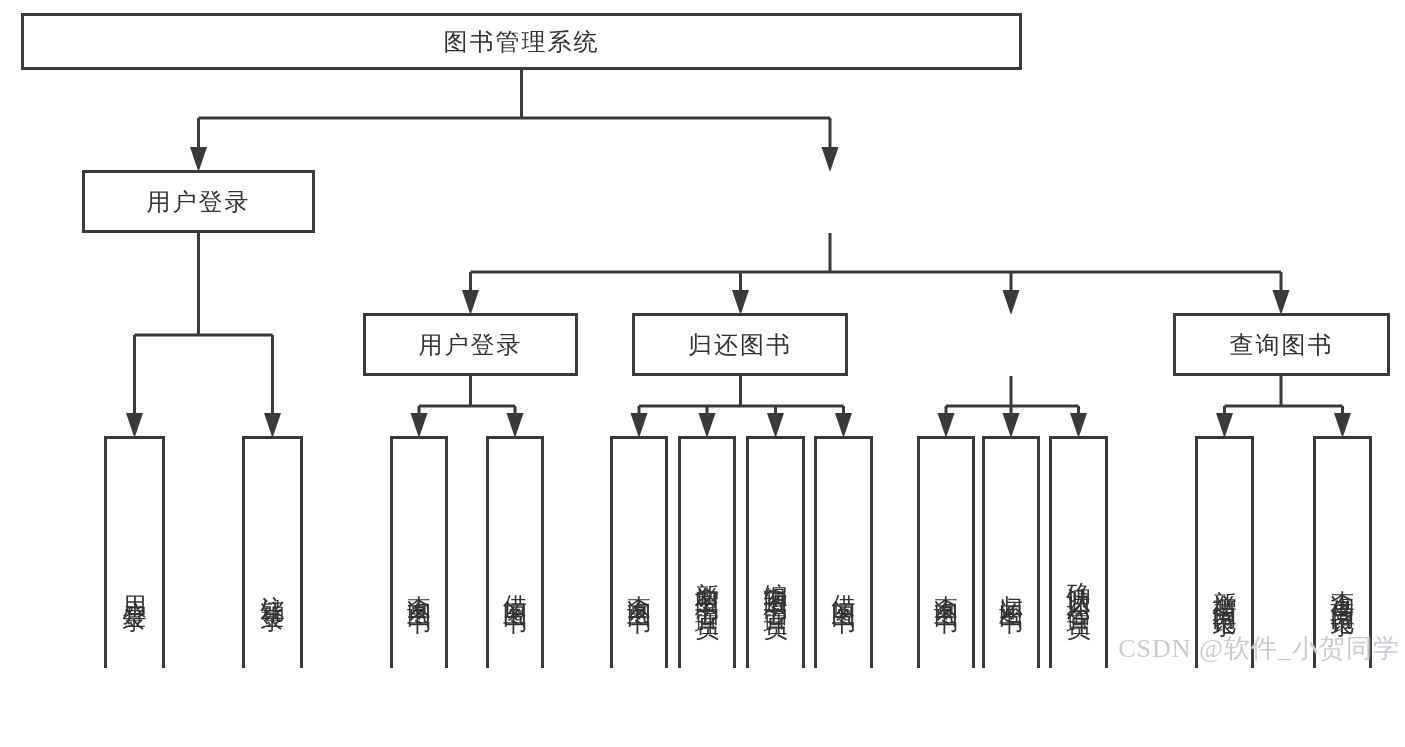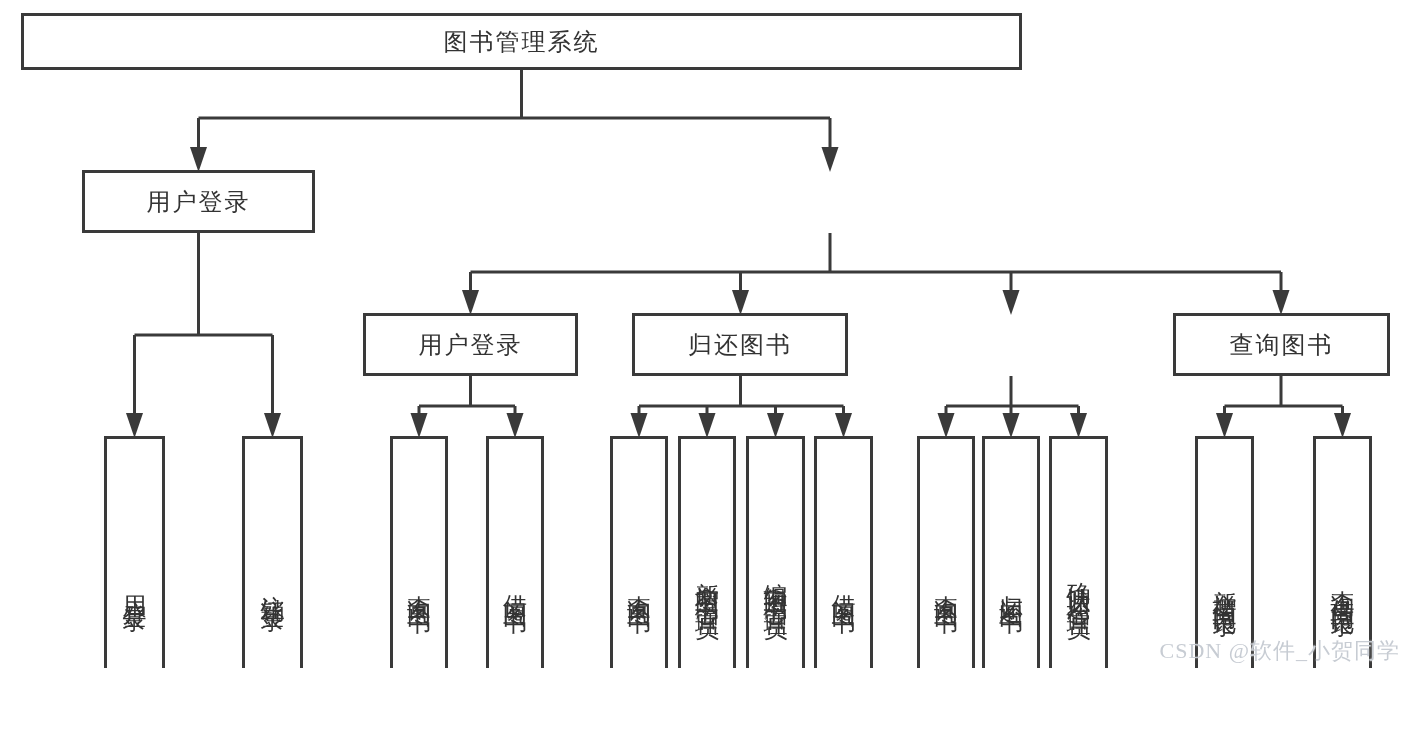--- a/index.html
+++ b/index.html
@@ -38,21 +38,21 @@
     writing-mode: vertical-rl;
     text-orientation: mixed;
     font-size: 24px;
     line-height: 1;
     letter-spacing: 5px;
   }
   .watermark {
     position: absolute;
     right: 5px;
     bottom: 2px;
-    font-size: 22px;
+    font-size: 26px;
     letter-spacing: 1px;
     color: var(--wm);
     text-shadow: 0 0 2px #ffffff;
     white-space: nowrap;
   }
 </style>
 </head>
 <body>
 
 <div class="stage">

